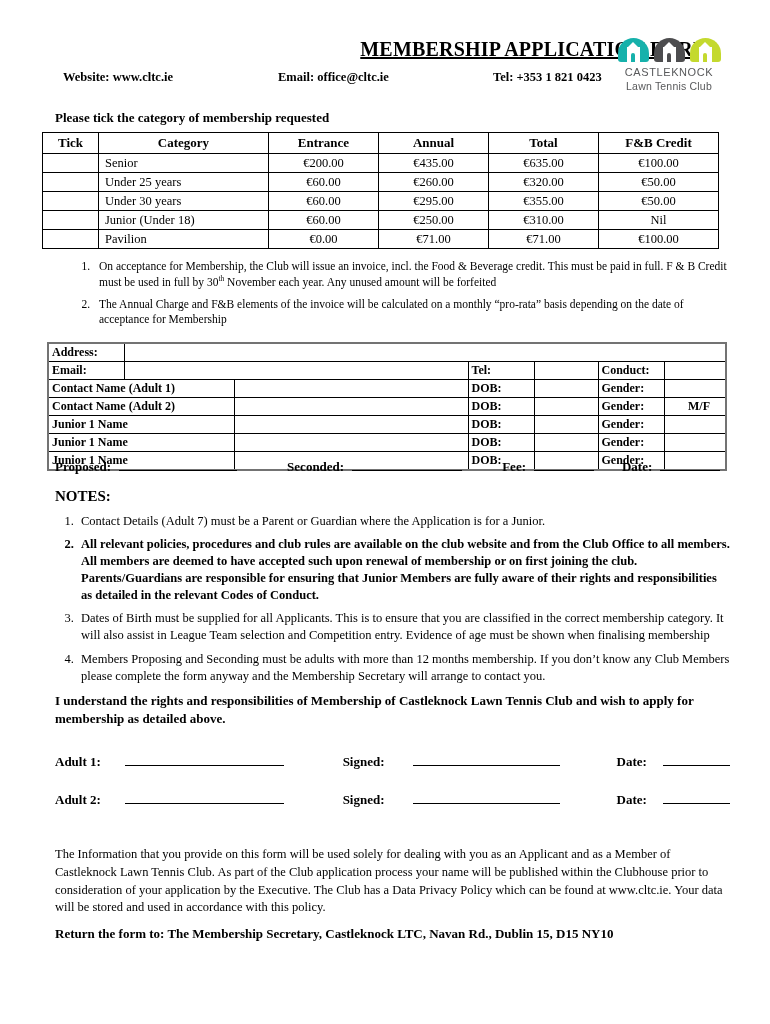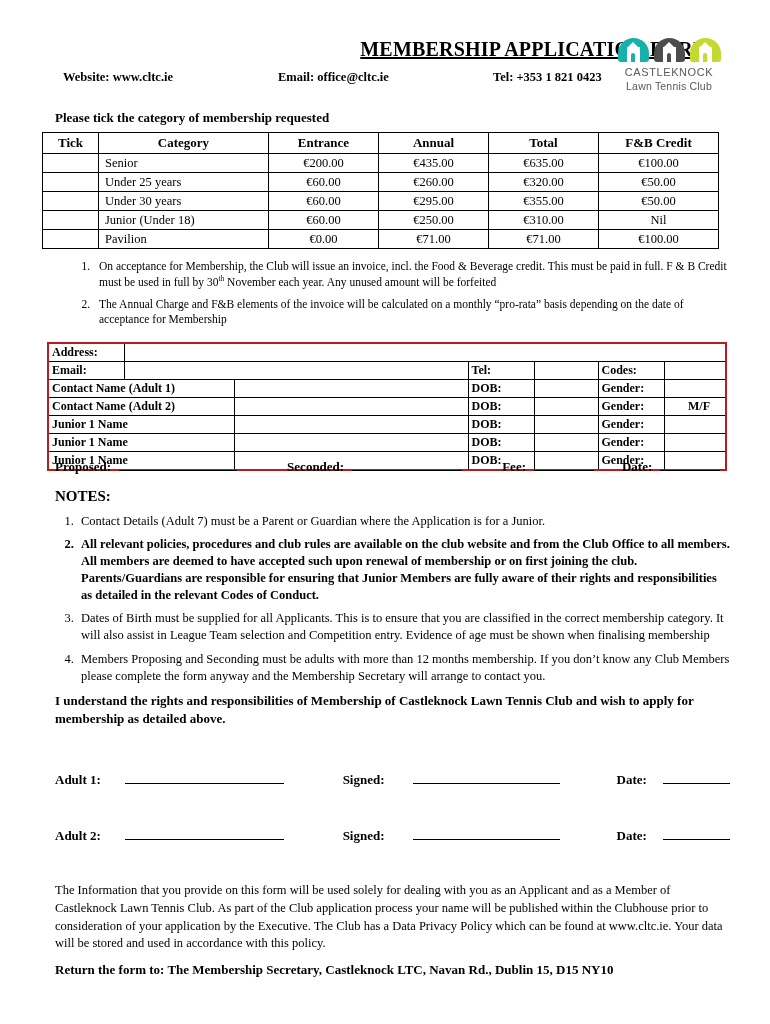--- a/index.html
+++ b/index.html
@@ -182,21 +182,21 @@
     padding-left: 6px;
   }
 
   
   table.details {
     border-collapse: collapse;
     width: 678px;
     margin-left: -8px;
     margin-top: 14px;
     table-layout: fixed;
-    border: 2px solid #b91c1c;
+    border: 2px solid #737373;
   }
   table.details td {
     border: 1px solid #000;
     height: 17px;
     font-size: 12px;
     font-weight: bold;
     padding: 0 3px;
     white-space: nowrap;
   }
   table.details td.blank {
@@ -251,21 +251,21 @@
     margin-top: 26px;
     font-size: 13px;
     font-weight: bold;
     display: flex;
     align-items: baseline;
   }
   .sig-row.second { margin-top: 22px; }
   .sig-row .s-lbl { width: 72px; }
   .sig-row .s-rule1 { width: 162px; }
   .sig-row .s-mid { width: 60px; }
-  .sig-row .s-lbl2 { width: 72px; margin-top: 18px; }
+  .sig-row .s-lbl2 { width: 72px; }
   .sig-row .s-rule2 { width: 150px; }
   .sig-row .s-mid2 { width: 58px; }
   .sig-row .s-lbl3 { width: 48px; }
   .sig-row .s-rule3 { width: 68px; }
 
   
   .privacy {
     margin-top: 38px;
     font-size: 12.5px;
     line-height: 1.42;
@@ -416,21 +416,21 @@
       <tbody>
         <tr>
           <td>Address:</td>
           <td class="blank" colspan="7"></td>
         </tr>
         <tr>
           <td>Email:</td>
           <td class="blank" colspan="3"></td>
           <td>Tel:</td>
           <td class="blank"></td>
-          <td>Codes:</td>
+          <td>Conduct:</td>
           <td class="blank"></td>
         </tr>
         <tr>
           <td colspan="2">Contact Name (Adult 1)</td>
           <td class="blank" colspan="2"></td>
           <td>DOB:</td>
           <td class="blank"></td>
           <td>Gender:</td>
           <td class="blank"></td>
         </tr>

